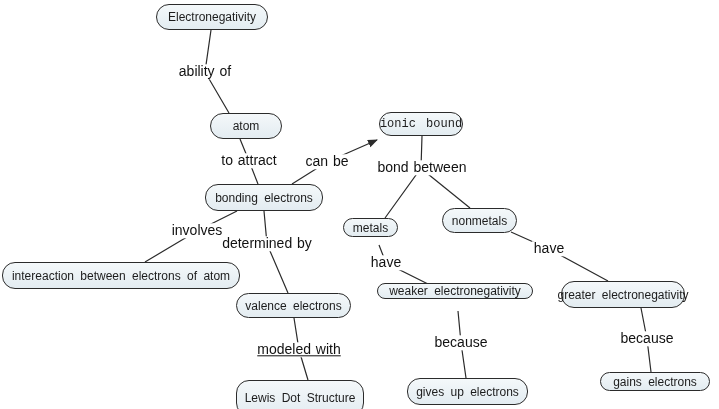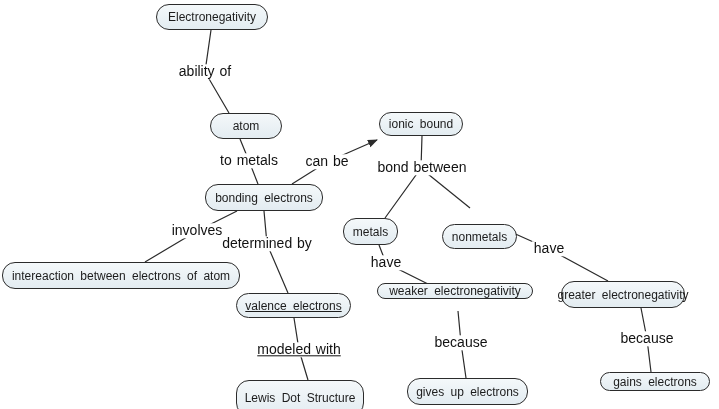--- a/index.html
+++ b/index.html
@@ -71,39 +71,39 @@
         <polyline points="511,232 549,249 608,281" fill="none" stroke="#2b2b2b" stroke-width="1.2"></polyline>
         <polyline points="237,211 197,231 145,262" fill="none" stroke="#2b2b2b" stroke-width="1.2"></polyline>
         <polyline points="264,211 267,244 288,293" fill="none" stroke="#2b2b2b" stroke-width="1.2"></polyline>
         <polyline points="294,318 299,350 308,380" fill="none" stroke="#2b2b2b" stroke-width="1.2"></polyline>
         <polyline points="458,311 461,343 466,378" fill="none" stroke="#2b2b2b" stroke-width="1.2"></polyline>
         <polyline points="641,308 647,339 651,372" fill="none" stroke="#2b2b2b" stroke-width="1.2"></polyline>
       </g>
   </svg>
   <div>
       <div class="edge-label" style="left: 205px; top: 72px;">ability of</div>
-      <div class="edge-label" style="left: 249px; top: 161px;">to metals</div>
+      <div class="edge-label" style="left: 249px; top: 161px;">to attract</div>
       <div class="edge-label" style="left: 327px; top: 162px;">can be</div>
       <div class="edge-label" style="left: 422px; top: 168px;">bond between</div>
       <div class="edge-label" style="left: 386px; top: 263px;">have</div>
       <div class="edge-label" style="left: 549px; top: 249px;">have</div>
       <div class="edge-label" style="left: 197px; top: 231px;">involves</div>
       <div class="edge-label" style="left: 267px; top: 244px;">determined by</div>
       <div class="edge-label" style="left: 299px; top: 350px; text-decoration: underline;">modeled with</div>
       <div class="edge-label" style="left: 461px; top: 343px;">because</div>
       <div class="edge-label" style="left: 647px; top: 339px;">because</div>
     </div>
   <div>
       <div class="node" style="left: 156px; top: 4px; width: 112px; height: 26px;">Electronegativity</div>
       <div class="node" style="left: 210px; top: 113px; width: 72px; height: 26px;">atom</div>
-      <div class="node" style="left: 379px; top: 112px; width: 84px; height: 24px;">ionic bound</div>
+      <div class="node" style="left: 379px; top: 112px; width: 84px; height: 24px; font-family: Liberation Mono, monospace;">ionic bound</div>
       <div class="node" style="left: 205px; top: 184px; width: 118px; height: 27px;">bonding electrons</div>
-      <div class="node" style="left: 343px; top: 218px; width: 55px; height: 27px; text-align: right;">metals</div>
-      <div class="node" style="left: 442px; top: 224px; width: 75px; height: 25px;">nonmetals</div>
+      <div class="node" style="left: 343px; top: 218px; width: 55px; height: 19px; text-align: right;">metals</div>
+      <div class="node" style="left: 442px; top: 208px; width: 75px; height: 25px;">nonmetals</div>
       <div class="node" style="left: 2px; top: 262px; width: 238px; height: 27px;">intereaction between electrons of atom</div>
-      <div class="node" style="left: 236px; top: 293px; width: 115px; height: 25px; text-decoration: underline;">valence electrons</div>
+      <div class="node" style="left: 236px; top: 293px; width: 115px; height: 25px;">valence electrons</div>
       <div class="node" style="left: 377px; top: 283px; width: 156px; height: 16px;">weaker electronegativity</div>
       <div class="node" style="left: 561px; top: 281px; width: 124px; height: 27px;">greater electronegativity</div>
       <div class="node" style="left: 236px; top: 380px; width: 128px; height: 36px;">Lewis Dot Structure</div>
       <div class="node" style="left: 407px; top: 378px; width: 121px; height: 27px;">gives up electrons</div>
       <div class="node" style="left: 600px; top: 372px; width: 110px; height: 19px;">gains electrons</div>
     </div>
 </div>
 
 </body></html>

